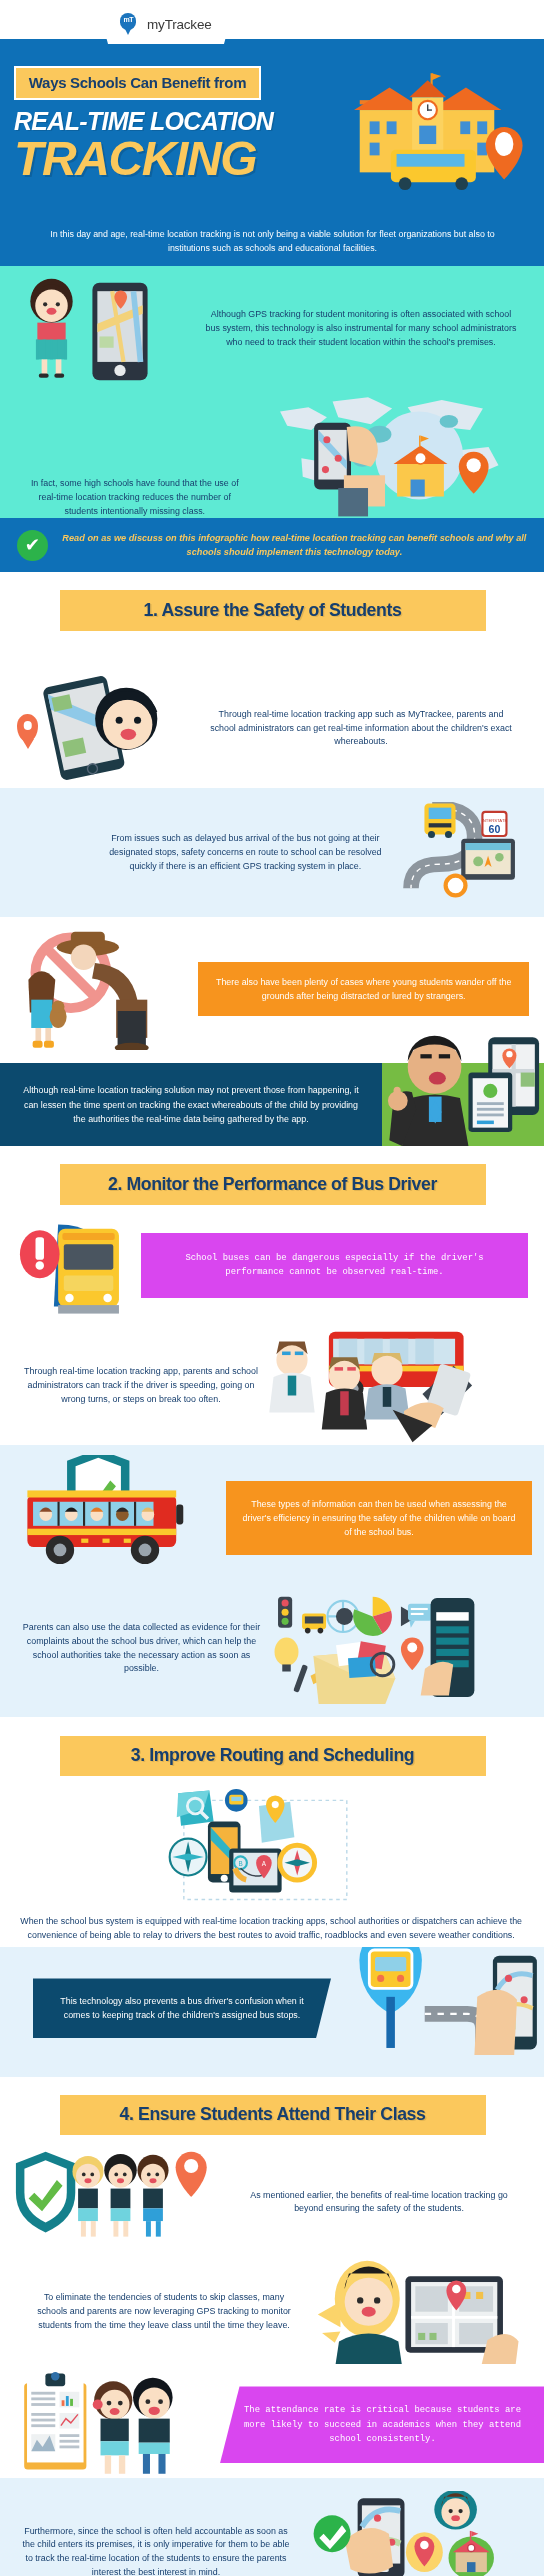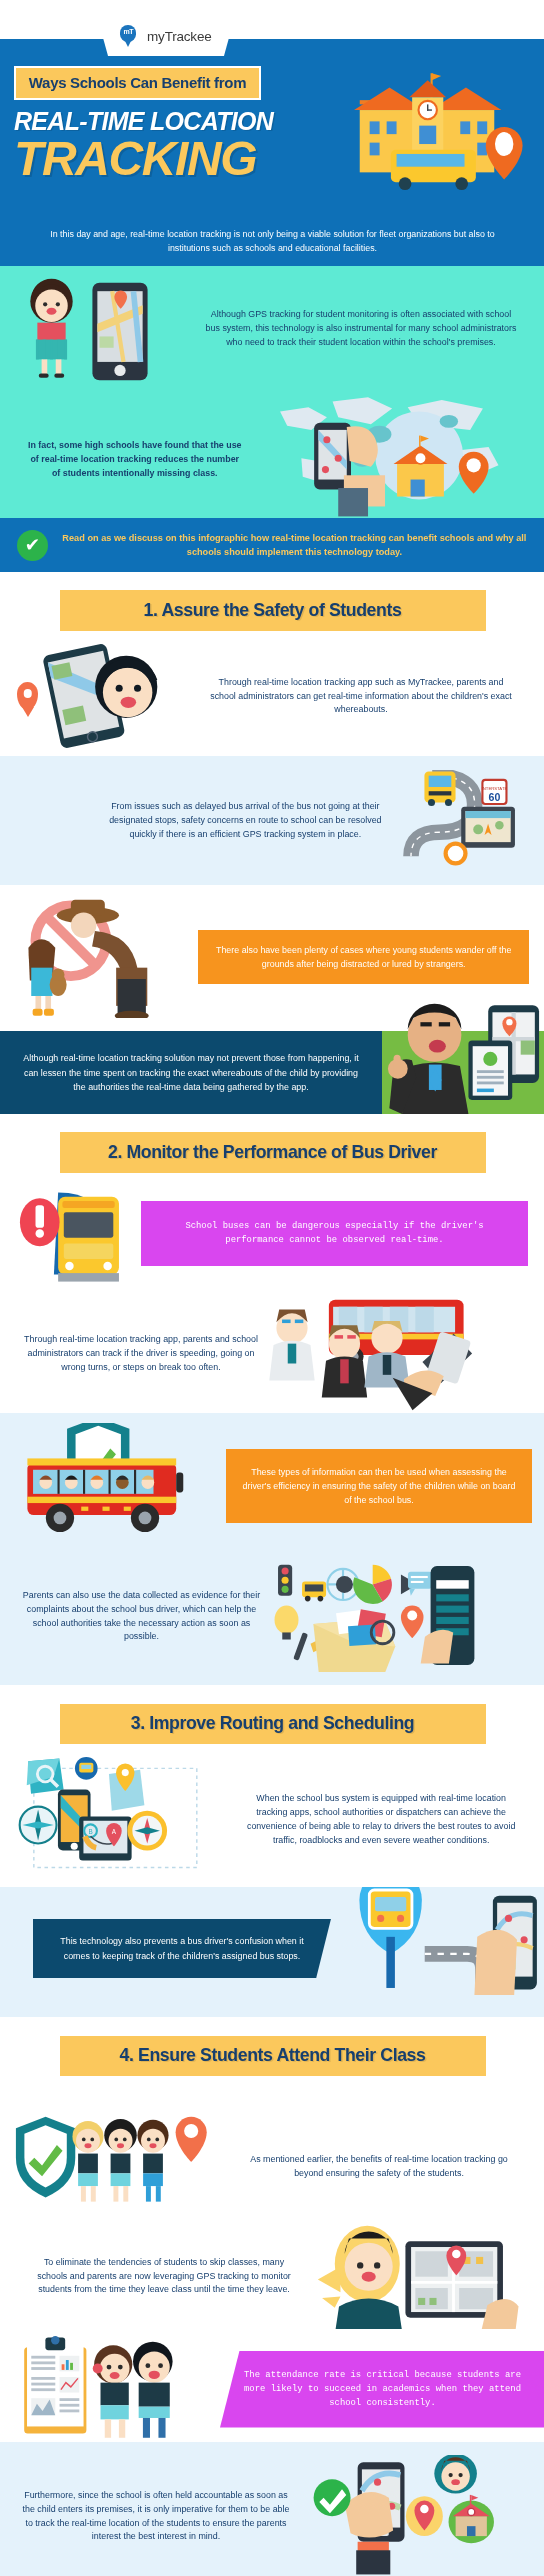--- a/index.html
+++ b/index.html
@@ -13,21 +13,21 @@
 
   
   .logo-bar {
     height: 39px;
     background: #ffffff;
     position: relative;
     z-index: 5;
   }
   .logo-tab {
     position: absolute;
-    left: 97px; top: 16px;
+    left: 97px; top: 4px;
     width: 138px; height: 40px;
     background: #ffffff;
     display: flex; align-items: center; justify-content: center;
     gap: 11px;
     clip-path: polygon(0 0, 100% 0, 92% 100%, 8% 100%);
     z-index: 6;
   }
   .logo-mark {
     width: 15.6px; height: 24px;
     position: relative;
@@ -114,21 +114,21 @@
     background:#0e70b7; padding: 11.3px 17px;
     display:flex; align-items:center; gap:12.8px;
   }
   .check-circle {
     width:31px; height:31px; border-radius:50%;
     background:#2cb34a; flex:0 0 31px;
     display:flex; align-items:center; justify-content:center;
     color:#fff; font-size:18.4px; line-height:1;
   }
   .blue-strip p {
-    color:#fbc85c; font-size:9.2px; font-weight:bold;
+    color:#fbc85c; font-size:9.2px; font-style:italic; font-weight:bold;
     line-height:1.6; text-align:center; flex:1;
   }
 
   
   .sec-head {
     margin: 18.4px auto 0 auto;
     background:#fbc85c;
     width: 426px;
     text-align:center;
     padding: 9.2px 7px 10px 7px;
@@ -252,21 +252,21 @@
           <path d="M30 14 L46 114" stroke="#f3d27a" stroke-width="6" fill="none"></path>
           <path d="M60 14 L70 114" stroke="#8fc9e8" stroke-width="8" fill="none"></path>
           <rect x="12" y="78" width="20" height="16" fill="#bcd9a5"></rect>
           <path d="M33 22 a9 9 0 1 1 18 0 c0 8 -9 17 -9 17 s-9 -9 -9 -17z" fill="#f2704a"></path>
           <circle cx="41" cy="126" r="8" fill="#e7eaec"></circle>
         </svg>
       </div>
       <p class="para-blue" style="flex:1;padding:0 11.3px;">Although GPS tracking for student monitoring is often associated with school bus system, this technology is also instrumental for many school administrators who need to track their student location within the school's premises.</p>
     </div>
 
-    <div class="row" style="padding:4.3px 15.6px 0 15.6px;align-items:center;font-weight:bold;">
+    <div class="row" style="padding:4.3px 15.6px 0 15.6px;align-items:flex-end;">
       <p class="para-blue" style="width:234px;padding:11.3px 5.7px 0 10px;">In fact, some high schools have found that the use of real-time location tracking reduces the number of students intentionally missing class.</p>
       <div class="ill" style="flex:1;display:flex;justify-content:center;">
         <svg width="234" height="128" viewBox="0 0 330 180">
           <g fill="#dfe9f1">
             <path d="M10 30 l40 -6 l26 14 l-22 18 l-34 -6z"></path>
             <path d="M84 16 l50 -6 l34 16 l-30 22 l-46 -10z"></path>
             <path d="M190 24 l48 -10 l58 12 l-18 30 l-72 -8z"></path>
             <path d="M250 86 l54 -6 l14 26 l-42 18 l-30 -18z"></path>
             <path d="M40 96 l48 8 l-6 30 l-40 -12z"></path>
           </g>
@@ -302,21 +302,21 @@
       <span class="check-circle">✔</span>
       <p>Read on as we discuss on this infographic how real-time location tracking can benefit schools and why all schools should implement this technology today.</p>
     </div>
   </div>
 
   <div>
     <div class="sec-head">
       <span>1. Assure the Safety of Students</span>
     </div>
 
-    <div class="row" style="padding:12.8px 17px 7px 17px;">
+    <div class="row" style="padding:12.8px 17px 7px 17px;margin-top:32px;">
       <div class="ill" style="width:177px;display:flex;align-items:center;gap:2.8px;">
         <span class="pin"></span>
         <svg width="121" height="106" viewBox="0 0 170 150">
           <g transform="rotate(-12 60 75)">
             <rect x="14" y="8" width="92" height="134" rx="9" fill="#1d3a46"></rect>
             <rect x="20" y="18" width="80" height="110" fill="#dfe3e5"></rect>
             <path d="M20 18 L100 74 L100 92 L20 40Z" fill="#8fc9e8"></path>
             <rect x="24" y="24" width="26" height="20" fill="#8fc07a"></rect>
             <rect x="26" y="88" width="30" height="22" fill="#8fc07a"></rect>
             <circle cx="60" cy="134" r="7" fill="#1d3a46" stroke="#567" stroke-width="2"></circle>
@@ -580,21 +580,21 @@
         </div>
       </div>
     </div>
   </div>
 
   <div>
     <div class="sec-head">
       <span>3. Improve Routing and Scheduling</span>
     </div>
 
-    <div class="row" style="padding:12.8px 14px 4.3px 11.3px;align-items:center;">
+    <div class="row" style="padding:12.8px 14px 4.3px 11.3px;align-items:center;flex-direction:column;">
       <div class="ill" style="width:220px;">
         <svg width="220" height="124" viewBox="0 0 310 175">
           <g stroke="#bcd9e8" stroke-width="2" stroke-dasharray="5 5" fill="none">
             <rect x="32" y="16" width="230" height="140"></rect>
           </g>
           <path d="M24 6 l44 -4 l6 44 l-46 6z" fill="#2fb3c4"></path>
           <path d="M24 6 l44 -4 l-8 26 l-38 12z" fill="#6fd3de"></path>
           <circle cx="48" cy="24" r="11" fill="none" stroke="#e8f4f8" stroke-width="4"></circle>
           <line x1="56" y1="32" x2="66" y2="42" stroke="#e8f4f8" stroke-width="5"></line>
           <circle cx="106" cy="16" r="16" fill="#1769ad"></circle>
@@ -653,21 +653,21 @@
         </div>
       </div>
     </div>
   </div>
 
   <div>
     <div class="sec-head">
       <span>4. Ensure Students Attend Their Class</span>
     </div>
 
-    <div class="row" style="padding:14px 14px 0 14px;align-items:center;margin-top:24px;">
+    <div class="row" style="padding:14px 14px 0 14px;align-items:center;">
       <div class="ill" style="width:213px;display:flex;align-items:center;gap:1.4px;">
         <svg width="213" height="106" viewBox="0 0 300 150">
           <path d="M44 4 l42 16 v42 q0 38 -42 56 q-42 -18 -42 -56 v-42z" fill="#14808c"></path>
           <path d="M44 16 l30 12 v34 q0 28 -30 42 q-30 -14 -30 -42 v-34z" fill="#ffffff"></path>
           <polygon points="28,62 39,73 60,44 68,52 39,88 20,70" fill="#62bb46"></polygon>
           <g>
             <circle cx="104" cy="32" r="22" fill="#f2cf6a"></circle>
             <circle cx="104" cy="38" r="17" fill="#fadfc4"></circle>
             <circle cx="98" cy="36" r="2.6" fill="#2b2b2b"></circle>
               <circle cx="110" cy="36" r="2.6" fill="#2b2b2b"></circle>

